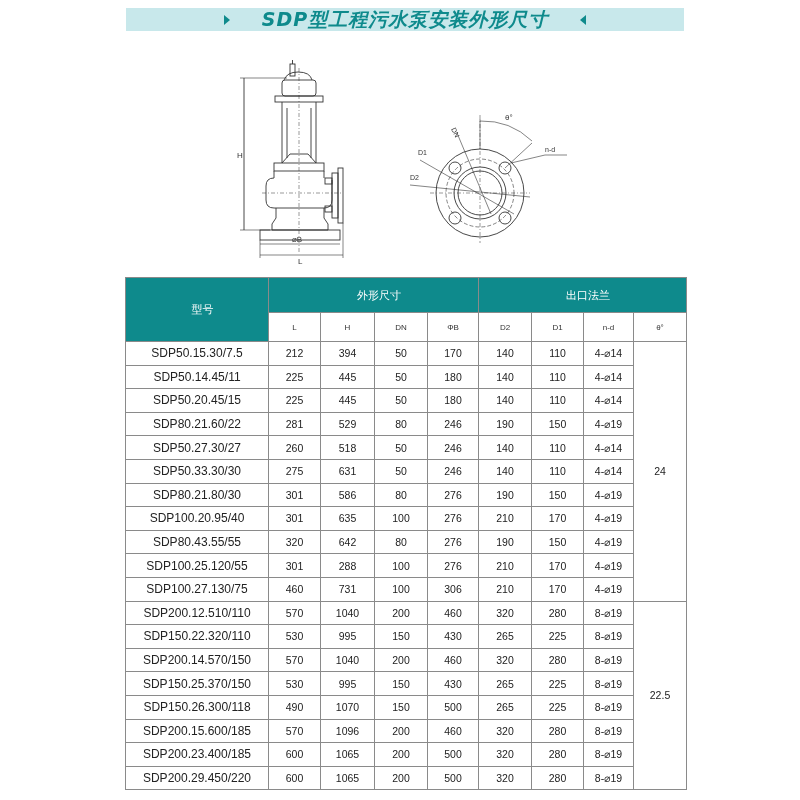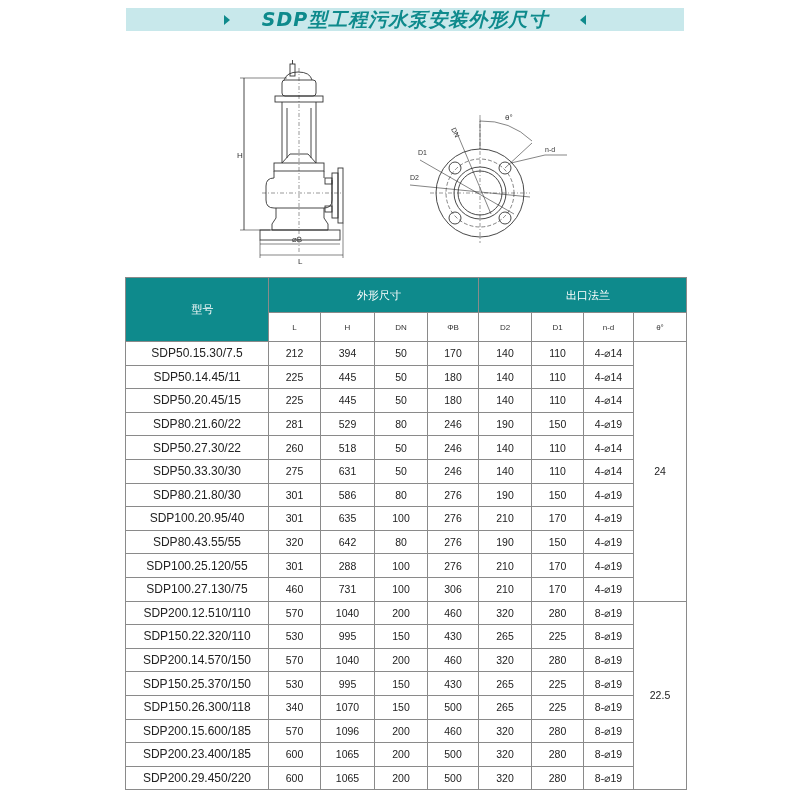--- a/index.html
+++ b/index.html
@@ -174,21 +174,21 @@
         <td class="model">SDP80.21.60/22</td>
         <td>281</td>
         <td>529</td>
         <td>80</td>
         <td>246</td>
         <td>190</td>
         <td>150</td>
         <td>4-⌀19</td>
       </tr>
       <tr>
-        <td class="model">SDP50.27.30/22</td>
+        <td class="model">SDP50.27.30/27</td>
         <td>260</td>
         <td>518</td>
         <td>50</td>
         <td>246</td>
         <td>140</td>
         <td>110</td>
         <td>4-⌀14</td>
       </tr>
       <tr>
         <td class="model">SDP50.33.30/30</td>
@@ -286,21 +286,21 @@
         <td>530</td>
         <td>995</td>
         <td>150</td>
         <td>430</td>
         <td>265</td>
         <td>225</td>
         <td>8-⌀19</td>
       </tr>
       <tr>
         <td class="model">SDP150.26.300/118</td>
-        <td>340</td>
+        <td>490</td>
         <td>1070</td>
         <td>150</td>
         <td>500</td>
         <td>265</td>
         <td>225</td>
         <td>8-⌀19</td>
       </tr>
       <tr>
         <td class="model">SDP200.15.600/185</td>
         <td>570</td>

